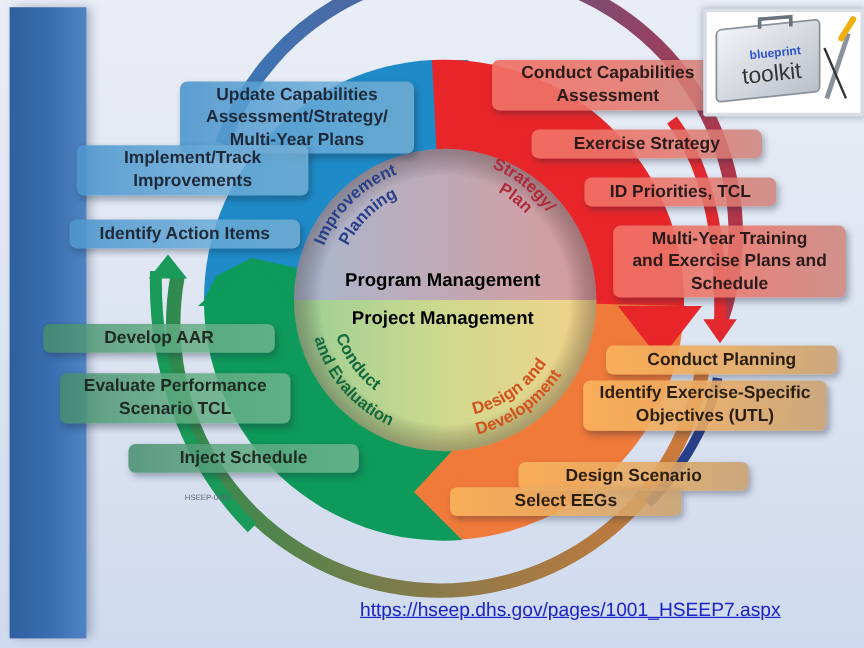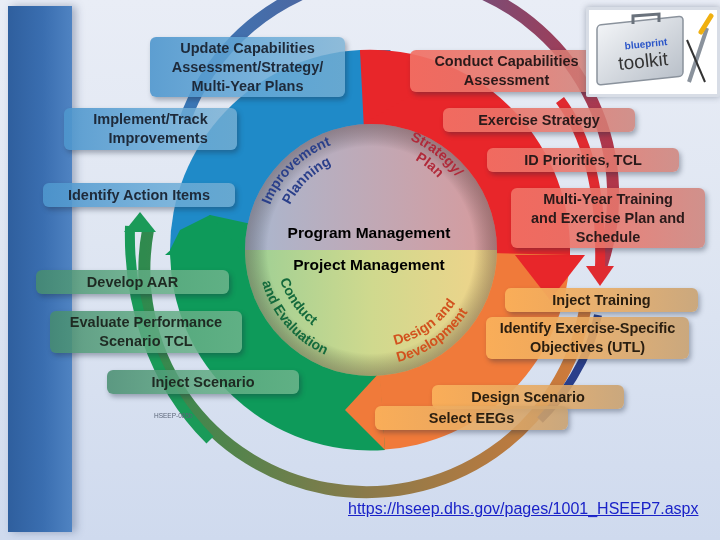--- a/index.html
+++ b/index.html
@@ -12,21 +12,21 @@
   svg.diagram{position:absolute;left:0;top:0;}
   .box{position:absolute;border-radius:6px;display:flex;align-items:center;justify-content:center;
     text-align:center;font-weight:bold;font-size:14.5px;line-height:19px;color:#1e2a3a;
     box-shadow:2px 3px 5px rgba(30,40,60,.35);white-space:pre-line;}
   .blue{background:linear-gradient(90deg,rgba(78,150,205,.9),rgba(104,170,215,.85) 60%,rgba(120,175,210,.8));}
   .red{background:linear-gradient(90deg,rgba(242,112,100,.92),rgba(228,120,110,.88) 60%,rgba(205,130,122,.85));color:#2a1a1a;}
   .green{background:linear-gradient(90deg,rgba(70,140,110,.85),rgba(95,170,130,.85) 50%,rgba(110,180,140,.85));color:#1e2a22;}
   .orange{background:linear-gradient(90deg,rgba(250,176,90,.95),rgba(230,170,100,.9) 55%,rgba(200,160,110,.88));color:#2a1e10;}
   .toolkit{position:absolute;left:586px;top:7px;width:128px;height:84px;background:#fff;
     border:3px solid #d8dde6;box-shadow:0 0 6px rgba(80,90,110,.45);border-radius:2px;}
-  .link{position:absolute;left:300px;top:500px;font-size:16px;color:#1a22c8;text-decoration:underline;margin-left:48px;}
+  .link{position:absolute;left:300px;top:500px;font-size:16px;color:#1a22c8;text-decoration:underline;}
   .code{position:absolute;left:154px;top:412px;font-size:6.5px;color:#5a6477;}
 </style>
 </head>
 <body>
 
 <div class="sidebar-bar"></div>
 
 <svg class="diagram" width="720" height="540" viewBox="0 0 720 540">
   <defs>
     <linearGradient id="topArc" x1="0" x2="1" y1="0" y2="0">
@@ -123,45 +123,45 @@
     <textPath href="#arcCE1">Conduct</textPath>
   </text>
   <text font-family="Liberation Sans, sans-serif" font-weight="bold" font-size="14" fill="#146a3c">
     <textPath href="#arcCE2">and Evaluation</textPath>
   </text>
 
   <text x="369" y="238" text-anchor="middle" font-family="Liberation Sans, sans-serif" font-weight="bold" font-size="15.5" fill="#000">Program Management</text>
   <text x="369" y="270" text-anchor="middle" font-family="Liberation Sans, sans-serif" font-weight="bold" font-size="15.5" fill="#000">Project Management</text>
 </svg>
 
-<div class="box blue" style="left:150px;top:37px;width:195px;height:60px;">Update Capabilities
+<div class="box blue" style="left:150px;top:68px;width:195px;height:60px;">Update Capabilities
 Assessment/Strategy/
 Multi-Year Plans</div>
-<div class="box blue" style="left:64px;top:108px;width:173px;height:42px;text-align:right;">Implement/Track
+<div class="box blue" style="left:64px;top:121px;width:193px;height:42px;">Implement/Track
 Improvements</div>
-<div class="box blue" style="left:43px;top:183px;width:192px;height:24px;">Identify Action Items</div>
+<div class="box blue" style="left:58px;top:183px;width:192px;height:24px;">Identify Action Items</div>
 
 <div class="box red" style="left:410px;top:50px;width:193px;height:42px;">Conduct Capabilities
 Assessment</div>
 <div class="box red" style="left:443px;top:108px;width:192px;height:24px;">Exercise Strategy</div>
-<div class="box red" style="left:487px;top:148px;width:192px;height:24px;">ID Priorities, TCL</div>
+<div class="box red" style="left:487px;top:148px;width:160px;height:24px;">ID Priorities, TCL</div>
 <div class="box red" style="left:511px;top:188px;width:194px;height:60px;">Multi-Year Training
-and Exercise Plan and
+and Exercise Plans and
 Schedule</div>
 
-<div class="box orange" style="left:505px;top:288px;width:193px;height:24px;">Inject Training</div>
+<div class="box orange" style="left:505px;top:288px;width:193px;height:24px;">Conduct Planning</div>
 <div class="box orange" style="left:486px;top:317px;width:203px;height:42px;">Identify Exercise-Specific
 Objectives (UTL)</div>
 <div class="box orange" style="left:432px;top:385px;width:192px;height:24px;">Design Scenario</div>
 <div class="box orange" style="left:375px;top:406px;width:193px;height:24px;">Select EEGs</div>
 
 <div class="box green" style="left:36px;top:270px;width:193px;height:24px;">Develop AAR</div>
 <div class="box green" style="left:50px;top:311px;width:192px;height:42px;">Evaluate Performance
 Scenario TCL</div>
-<div class="box green" style="left:107px;top:370px;width:192px;height:24px;">Inject Scenario</div>
+<div class="box green" style="left:107px;top:370px;width:192px;height:24px;">Inject Schedule</div>
 
 <div class="code">HSEEP-085b</div>
 
 <div class="toolkit">
   <svg width="128" height="84" viewBox="0 0 128 84">
     <defs>
       <linearGradient id="caseG" x1="0" x2="1" y1="0" y2="1">
         <stop offset="0" stop-color="#f2f4f7"></stop>
         <stop offset="1" stop-color="#b9c0c9"></stop>
       </linearGradient>

